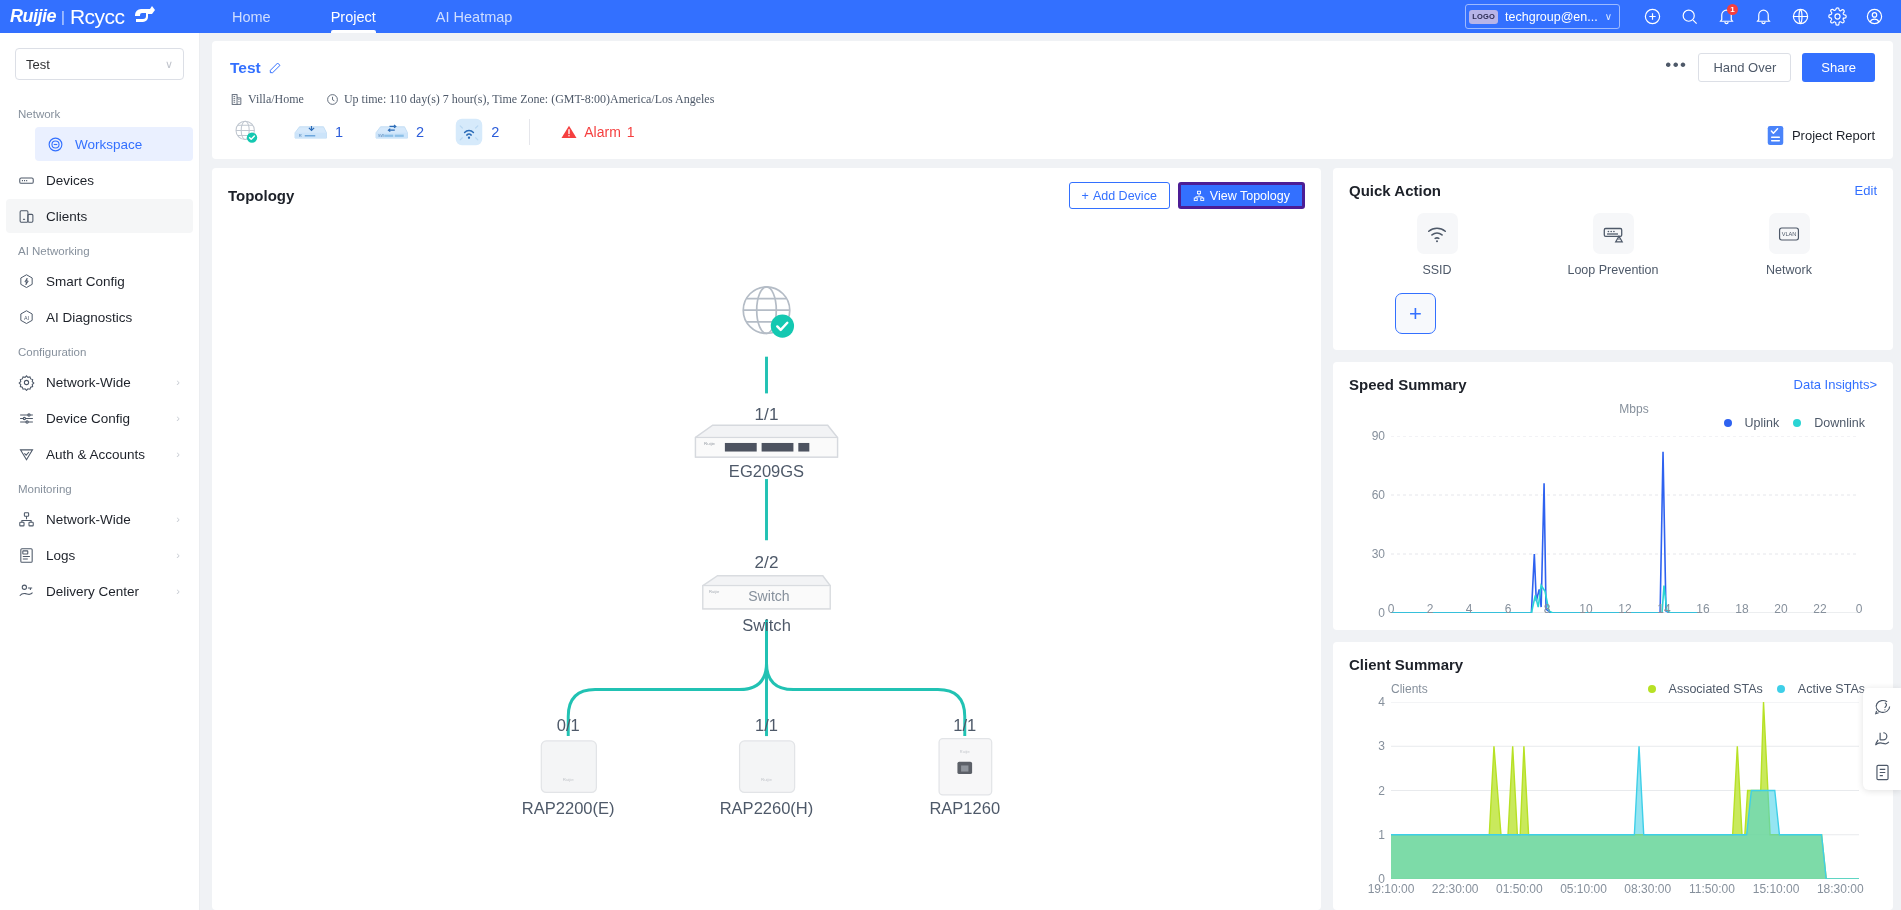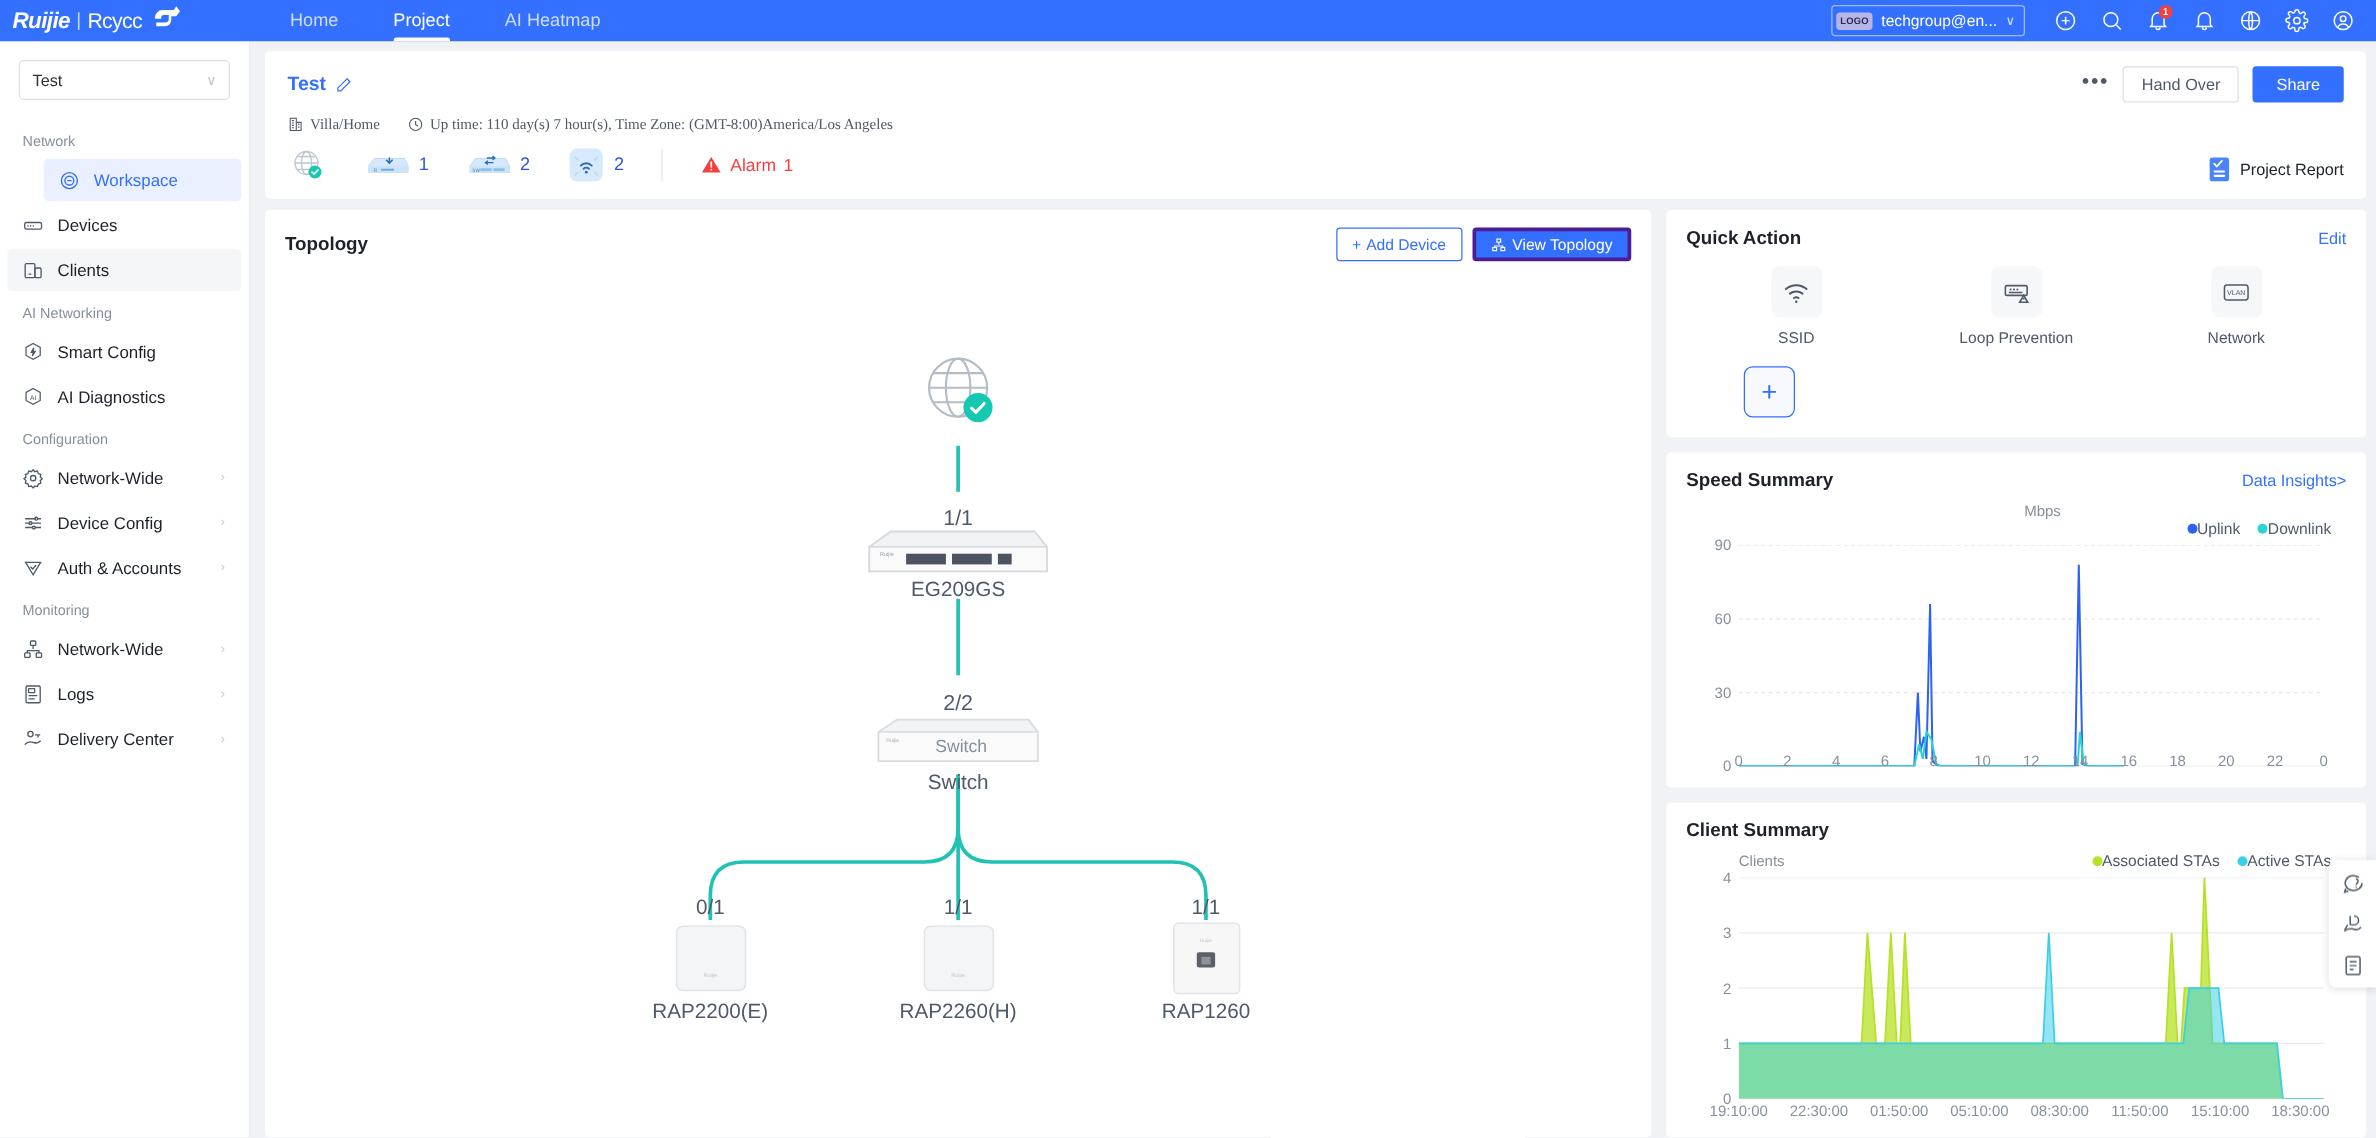--- a/index.html
+++ b/index.html
@@ -13,24 +13,24 @@
 
   
   .topnav {
     height: 33px; background: #3370ff;
     display: flex; align-items: center;
     position: relative; z-index: 50;
   }
   .brand { display:flex; align-items:center; gap:5px; padding-left: 10px; width: 200px; }
   .brand-ruijie { color:#fff; font-size:18px; font-weight:bold; font-style: italic; letter-spacing:-0.5px;}
   .brand-sep { color:#c8d9ff; font-size:15px; font-weight:300; }
-  .brand-rcyc { color:#fff; font-size:17px; font-weight:500; letter-spacing:-0.5px; }
+  .brand-rcyc { color:#fff; font-size:21px; font-weight:500; letter-spacing:-0.5px; }
   .brand-logo { margin-left:3px; }
 
-  .nav-items { display:flex; align-items:center; height:100%; gap:0px; margin-left: 10px;}
+  .nav-items { display:flex; align-items:center; height:100%; gap:16px; margin-left: 10px;}
   .nav-item {
     color:#cfdeff; font-size:14.5px; height:100%;
     display:flex; align-items:center; padding: 0 22px;
     cursor:pointer; position:relative;
   }
   .nav-item.active { color:#fff; font-weight:500; }
   .nav-item.active::after {
     content:''; position:absolute; left:22px; right:22px; bottom:0;
     height:3px; background:#fff; border-radius:2px 2px 0 0;
   }
@@ -169,21 +169,21 @@
   .qa-lbl { font-size:12.5px; color:#4e5969; margin-top:9px; white-space:nowrap;}
   .qa-add {
     width:41px; height:41px; border-radius:7px; background:#f7f9fc;
     border:1px solid #3370ff; color:#3370ff;
     display:flex; align-items:center; justify-content:center;
     font-size:22px; cursor:pointer; margin-top:16px; margin-left:46px; font-weight:300;
   }
 
   .chart-card { padding: 14px 16px 8px 16px; flex:1; display:flex; flex-direction:column; min-height:0;}
   .chart-legend { display:flex; align-items:center; gap:14px; }
-  .lg { display:flex; align-items:center; gap:0; font-size:12.5px; color:#4e5969; }
+  .lg { display:flex; align-items:center; gap:13px; font-size:12.5px; color:#4e5969; }
   .lg i { width:8px; height:8px; border-radius:50%; display:inline-block; }
   .axis-unit { font-size:12px; color:#86909c; }
   .chart-body { position:relative; flex:1; min-height:0; margin-top:4px; }
   .tick-y { position:absolute; right:100%; transform:translateY(-50%); font-size:12px; color:#86909c; padding-right:6px; white-space:nowrap;}
   .tick-x { position:absolute; top:100%; transform:translateX(-50%); font-size:12px; color:#86909c; padding-top:4px; white-space:nowrap;}
 
   
   .rail {
     position:fixed; right:0; top:688px; width:38px;
     background:#fff; border-radius:6px 0 0 6px;

